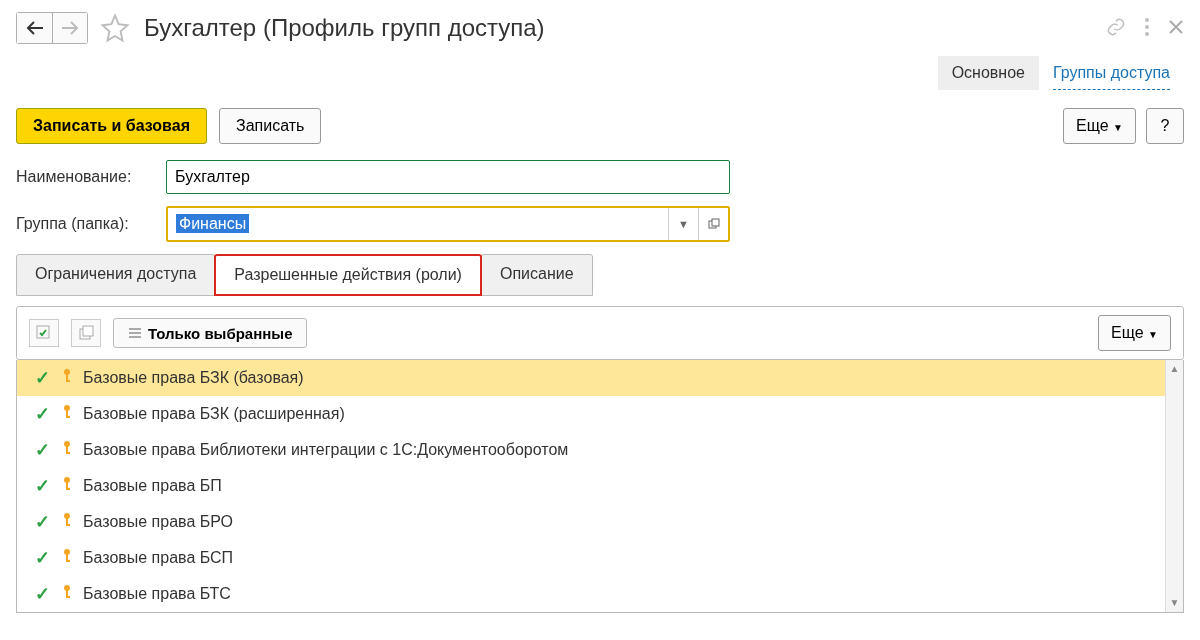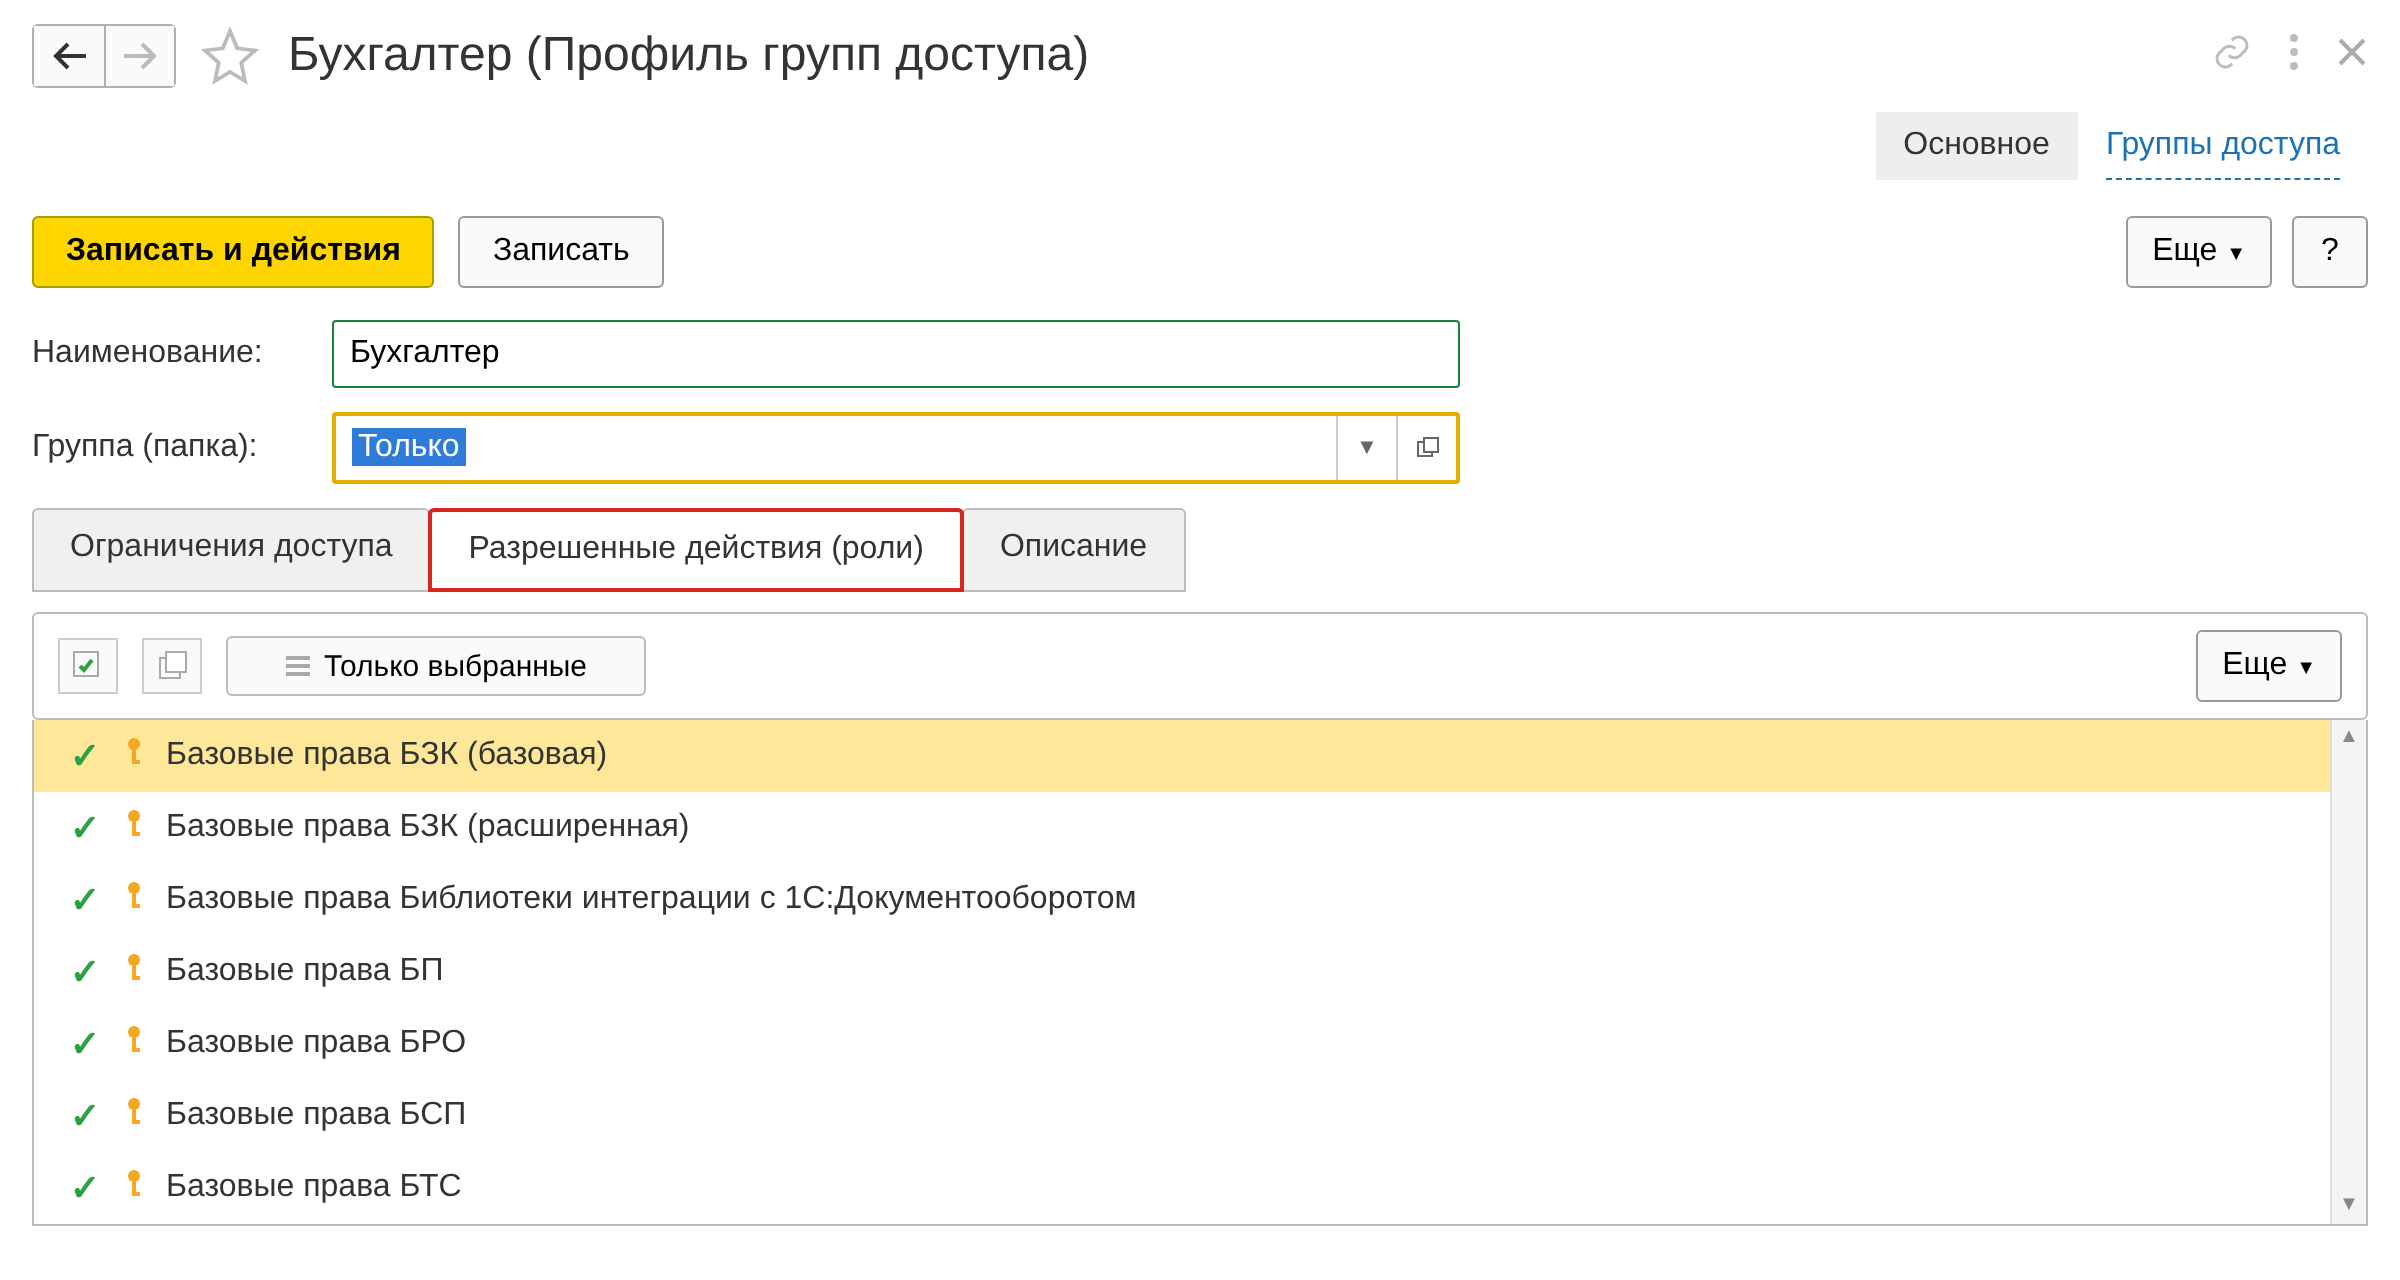--- a/index.html
+++ b/index.html
@@ -33,21 +33,21 @@
     .combo-text { flex: 1; padding: 0 8px; }
     .combo-text span { background: #2f7bd9; color: #fff; padding: 1px 3px; font-size:16px;}
     .combo-btn { width: 30px; height: 100%; border-left: 1px solid #ccc; display:flex; align-items:center; justify-content:center; cursor:pointer; font-size:11px; color:#666;}
 
     .tabs2 { display: flex; margin-bottom: 10px; }
     .tab2 { padding: 10px 18px; border: 1px solid #bbb; background: #f0f0f0; font-size: 16px; cursor:pointer; border-radius:3px 3px 0 0; margin-right:-1px;}
     .tab2.active { background: #fff; border: 2px solid #d9261c; position:relative; z-index:1;}
 
     .list-toolbar { display: flex; align-items: center; gap: 12px; padding: 8px 12px; border: 1px solid #bbb; border-radius:3px; }
     .lt-btn { width: 30px; height: 28px; border: 1px solid #ccc; background: #fafafa; cursor:pointer; display:flex; align-items:center; justify-content:center;}
-    .lt-text-btn { height: 30px; padding: 0 28px; border: 1px solid #bbb; background: #fafafa; cursor:pointer; display:flex; align-items:center; gap:6px; font-size:15px; border-radius:3px;}
+    .lt-text-btn { height: 30px; padding: 0 14px; border: 1px solid #bbb; background: #fafafa; cursor:pointer; display:flex; align-items:center; gap:6px; font-size:15px; border-radius:3px;font-weight:bold;}
     .lt-right { margin-left:auto; }
 
     .list { border: 1px solid #bbb; border-top:none; margin-top:0; max-height: 280px; overflow: hidden; position:relative;}
     .list-row { display: flex; align-items: center; gap: 8px; padding: 7px 18px; font-size: 16px; }
     .list-row.sel { background: #ffe79a; }
     .check-ic { color: #2ea043; font-weight: bold; font-size:18px; width:18px;}
     .key-ic { width: 14px; display:inline-block;}
     .scrollbar { position:absolute; right:0; top:0; bottom:0; width:18px; background:#f4f4f4; border-left:1px solid #ddd;}
     .scroll-up, .scroll-down { position:absolute; left:0; right:0; height:18px; text-align:center; font-size:10px; color:#888; line-height:18px;}
     .scroll-up{top:0;} .scroll-down{bottom:0;}
@@ -94,36 +94,36 @@
     </span>
   </div>
 </div>
 
 <div class="subtabs">
   <div class="subtab active">Основное</div>
   <a class="subtab link">Группы доступа</a>
 </div>
 
 <div class="toolbar">
-  <button class="btn primary">Записать и действия</button>
+  <button class="btn primary">Записать и базовая</button>
   <button class="btn">Записать</button>
   <div class="tb-right">
     <button class="btn more"><span>Еще</span> <span style="font-size:10px;">▼</span></button>
     <button class="btn help">?</button>
   </div>
 </div>
 
 <div class="form-row">
   <div class="form-label">Наименование:</div>
   <input class="text-input" value="Бухгалтер" style="">
 </div>
 <div class="form-row">
   <div class="form-label">Группа (папка):</div>
   <div class="combo">
-    <div class="combo-text"><span>Только</span></div>
+    <div class="combo-text"><span>Финансы</span></div>
     <div class="combo-btn">
         <span>▼</span>
       </div>
     <div class="combo-btn">
       <svg width="12" height="12" viewBox="0 0 12 12">
           <rect x="1" y="3" width="7" height="7" fill="none" stroke="#666"></rect>
           <rect x="4" y="1" width="7" height="7" fill="#fff" stroke="#666"></rect>
         </svg>
     </div>
   </div>

